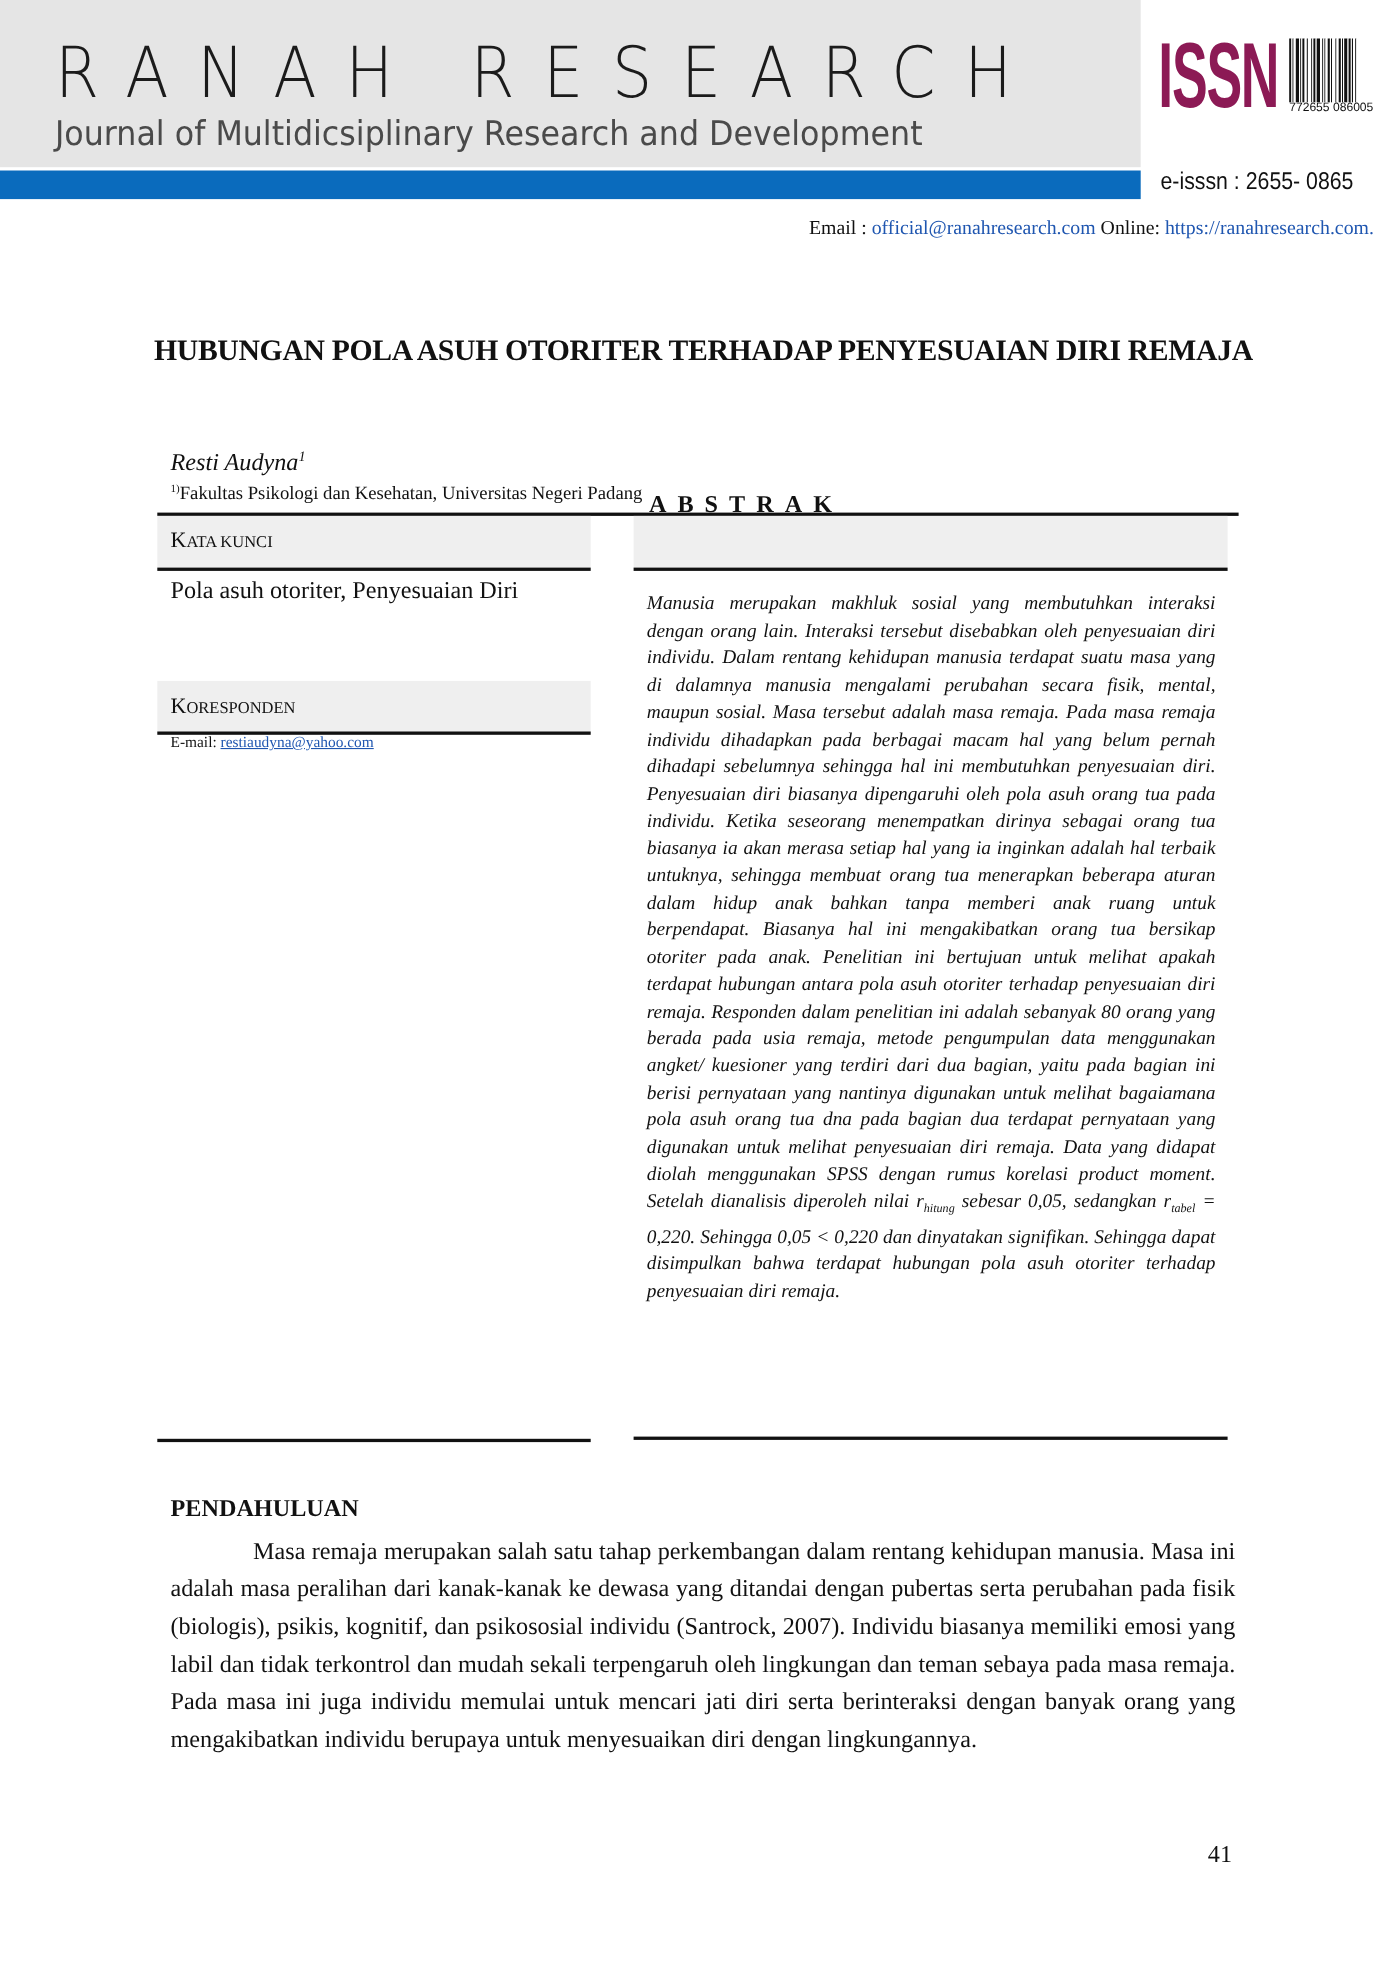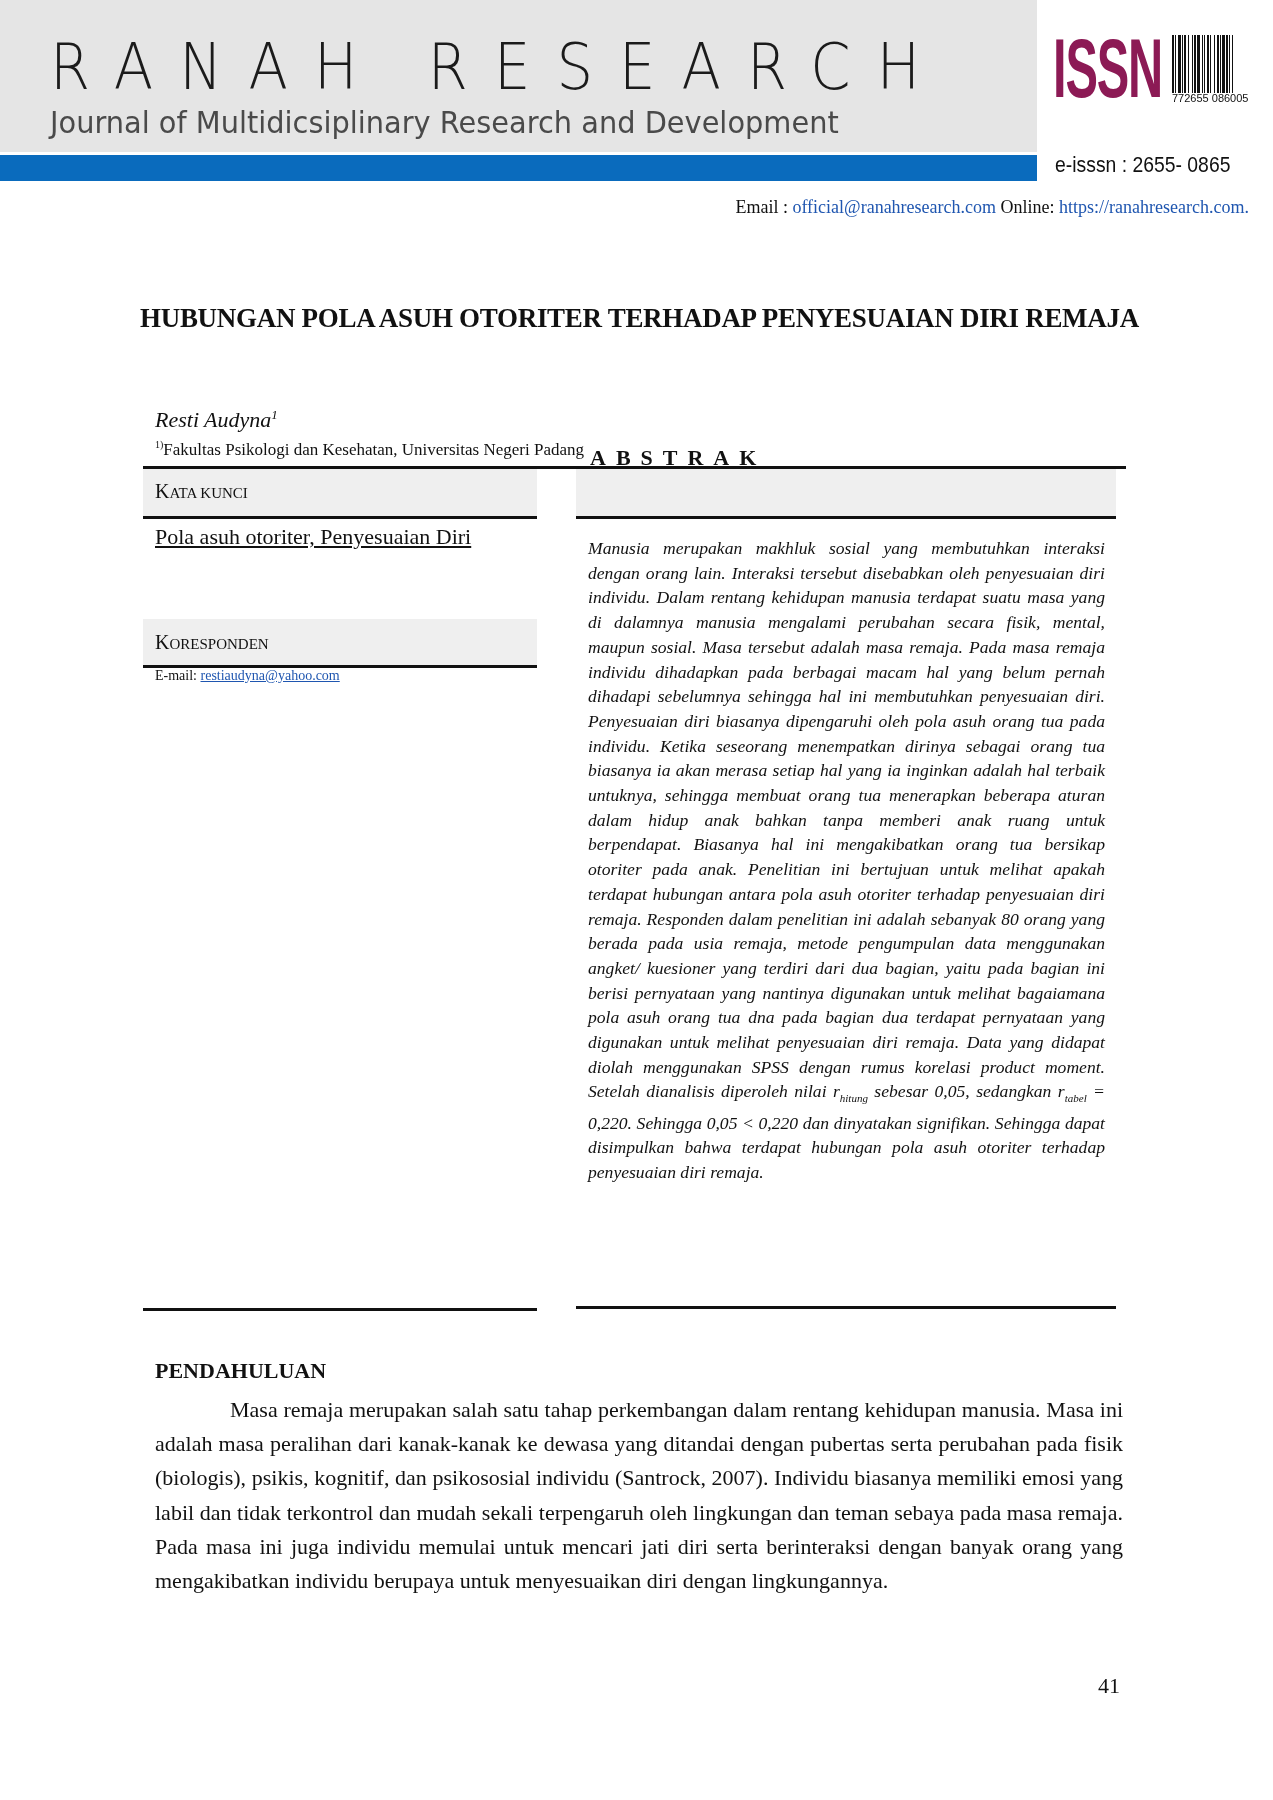--- a/index.html
+++ b/index.html
@@ -21,21 +21,21 @@
   .author { position: absolute; left: 155px; top: 407px; font-style: italic; font-size: 22px; }
   .author sup { font-size: 13px; }
   .affil { position: absolute; left: 155px; top: 439px; font-size: 17px; white-space: nowrap; }
   .affil sup { font-size: 10px; }
   .rule { position: absolute; background: #111; }
   .box-head { position: absolute; background: #efefef; }
   .sc-big { font-size: 20px; }
   .sc-small { font-size: 15px; }
   .kk-label { position: absolute; left: 155px; top: 480px; }
   .kr-label { position: absolute; left: 155px; top: 631px; }
-  .keywords { position: absolute; left: 155px; top: 520px; width: 360px; font-size: 22px; line-height: 34px; text-decoration: underline; }
+  .keywords { position: absolute; left: 155px; top: 520px; width: 360px; font-size: 22px; line-height: 34px; }
   .email-line { position: absolute; left: 155px; top: 668px; font-size: 14px; white-space: nowrap; }
   .email-line a { color: #1f56b0; text-decoration: underline; }
   .abstrak-label { position: absolute; left: 590px; top: 445px; font-weight: bold; font-size: 22px; letter-spacing: 10px; }
   .abstract { position: absolute; left: 588px; top: 536px; width: 517px; font-style: italic; font-size: 17.6px; line-height: 24.7px; text-align: justify; text-align-last: left; }
   .abstract sub { font-size: 11px; }
   .section-head { position: absolute; left: 155px; top: 1358px; font-weight: bold; font-size: 22px; }
   .body-text { position: absolute; left: 155px; top: 1393px; width: 968px; font-size: 22px; line-height: 34.2px; text-align: justify; text-indent: 75px; }
   .page-num { position: absolute; left: 1098px; top: 1673px; font-size: 22px; }
 </style>
 </head>

